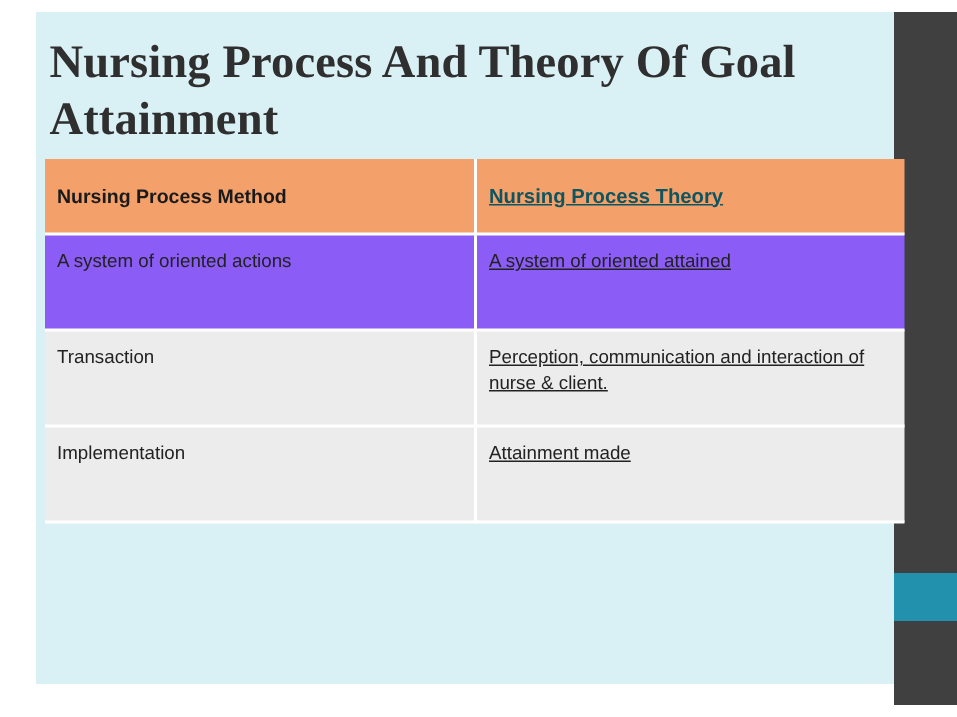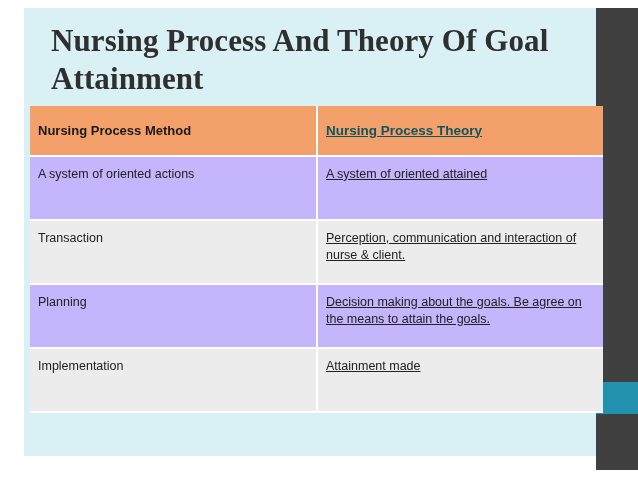--- a/index.html
+++ b/index.html
@@ -83,21 +83,20 @@
     position: absolute;
     left: 33px;
     top: 22px;
     width: 545px;
     font-family: "Liberation Serif", serif;
     font-size: 31px;
     line-height: 1.22;
     font-weight: bold;
     color: #2f2f2f;
     letter-spacing: 0.1px;
-    margin-left: 18px;
   }
 
   table.tbl {
     position: absolute;
     left: 30px;
     top: 106px;
     width: 535px;
     border-collapse: collapse;
     table-layout: fixed;
   }
@@ -121,21 +120,21 @@
     height: 33px;
     vertical-align: middle;
     padding-top: 8px;
     padding-bottom: 8px;
   }
   table.tbl tr.header td.h2 {
     color: #0d5560;
     font-size: 13.5px;
   }
   tr.row-dark td {
-    background: #c4b5fd;
+    background: #8b5cf6;
   }
   tr.row-light td {
     background: #ececed;
   }
   .col1 { width: 268px; }
   .col2 { width: 267px; text-decoration: underline; }
   .cell-tall { height: 44px; }
 </style>
 </head>
 <body>
@@ -160,24 +159,20 @@
       <td class="col2 h2">Nursing Process Theory</td>
     </tr>
     <tr class="row-dark">
       <td class="col1 cell-tall">A system of oriented actions</td>
       <td class="col2 cell-tall">A system of oriented attained</td>
     </tr>
     <tr class="row-light">
       <td class="col1 cell-tall">Transaction</td>
       <td class="col2 cell-tall">Perception, communication and interaction of nurse &amp; client.</td>
     </tr>
-    <tr class="row-dark">
-      <td class="col1 cell-tall">Planning</td>
-      <td class="col2 cell-tall">Decision making about the goals. Be agree on the means to attain the goals.</td>
-    </tr>
     <tr class="row-light">
       <td class="col1 cell-tall">Implementation</td>
       <td class="col2 cell-tall">Attainment made</td>
     </tr>
   </tbody>
     </table>
 
 </div>
 
 </body></html>

